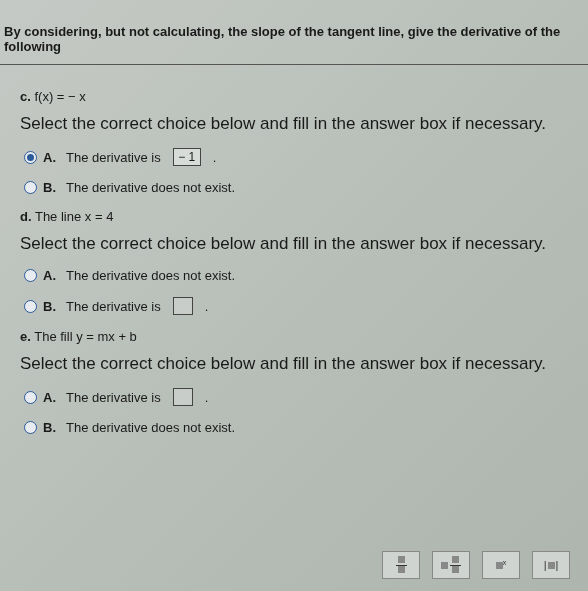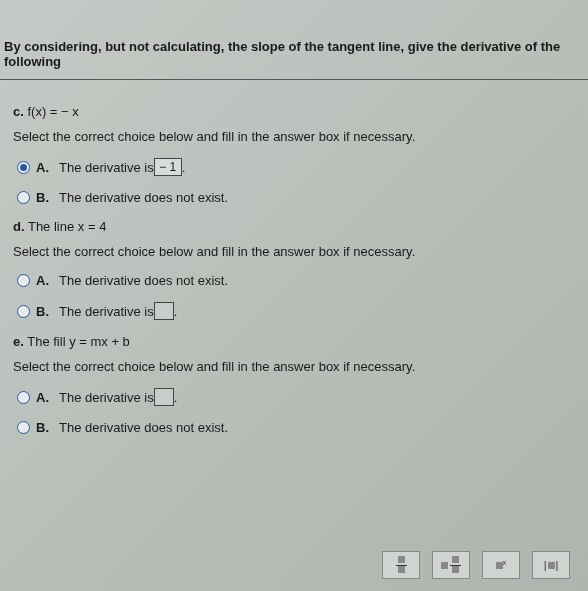--- a/index.html
+++ b/index.html
@@ -7,44 +7,44 @@
     width: 588px;
     height: 591px;
     background: linear-gradient(135deg, #c5c9c5 0%, #b8bfb9 50%, #aeb5ae 100%);
     font-family: Arial, sans-serif;
     font-size: 13px;
     color: #1a1a1a;
     overflow: hidden;
     position: relative;
   }
   .header {
-    padding: 15px 4px 10px 4px;
+    padding: 24px 4px 10px 4px;
     font-weight: bold;
     font-size: 13px;
-    margin-top: 24px;
   }
   .hr {
     border: none;
     border-top: 1px solid #555;
     margin: 0 0 24px 0;
   }
   .section {
     padding: 0 13px;
     margin-bottom: 8px;
+    margin-left: 7px;
   }
   .part-label {
     font-weight: bold;
     display: inline;
   }
   .part-text {
     display: inline;
   }
   .instruction {
     margin: 10px 0 14px 0;
-    font-size: 13px;
+    font-size: 17px;
   }
   .choice-row {
     display: flex;
     align-items: center;
     margin: 8px 0 14px 4px;
     gap: 6px;
   }
   .radio {
     width: 13px;
     height: 13px;
@@ -63,21 +63,21 @@
     background: #2a5a9a;
     border-radius: 50%;
   }
   .choice-letter {
     font-weight: bold;
     margin-right: 4px;
   }
   .choice-text {
     display: inline-flex;
     align-items: center;
-    gap: 0;
+    gap: 12px;
   }
   .answer-box {
     display: inline-block;
     min-width: 28px;
     height: 18px;
     border: 1px solid #444;
     background: #d8dcd8;
     text-align: center;
     line-height: 16px;
     font-size: 12px;

